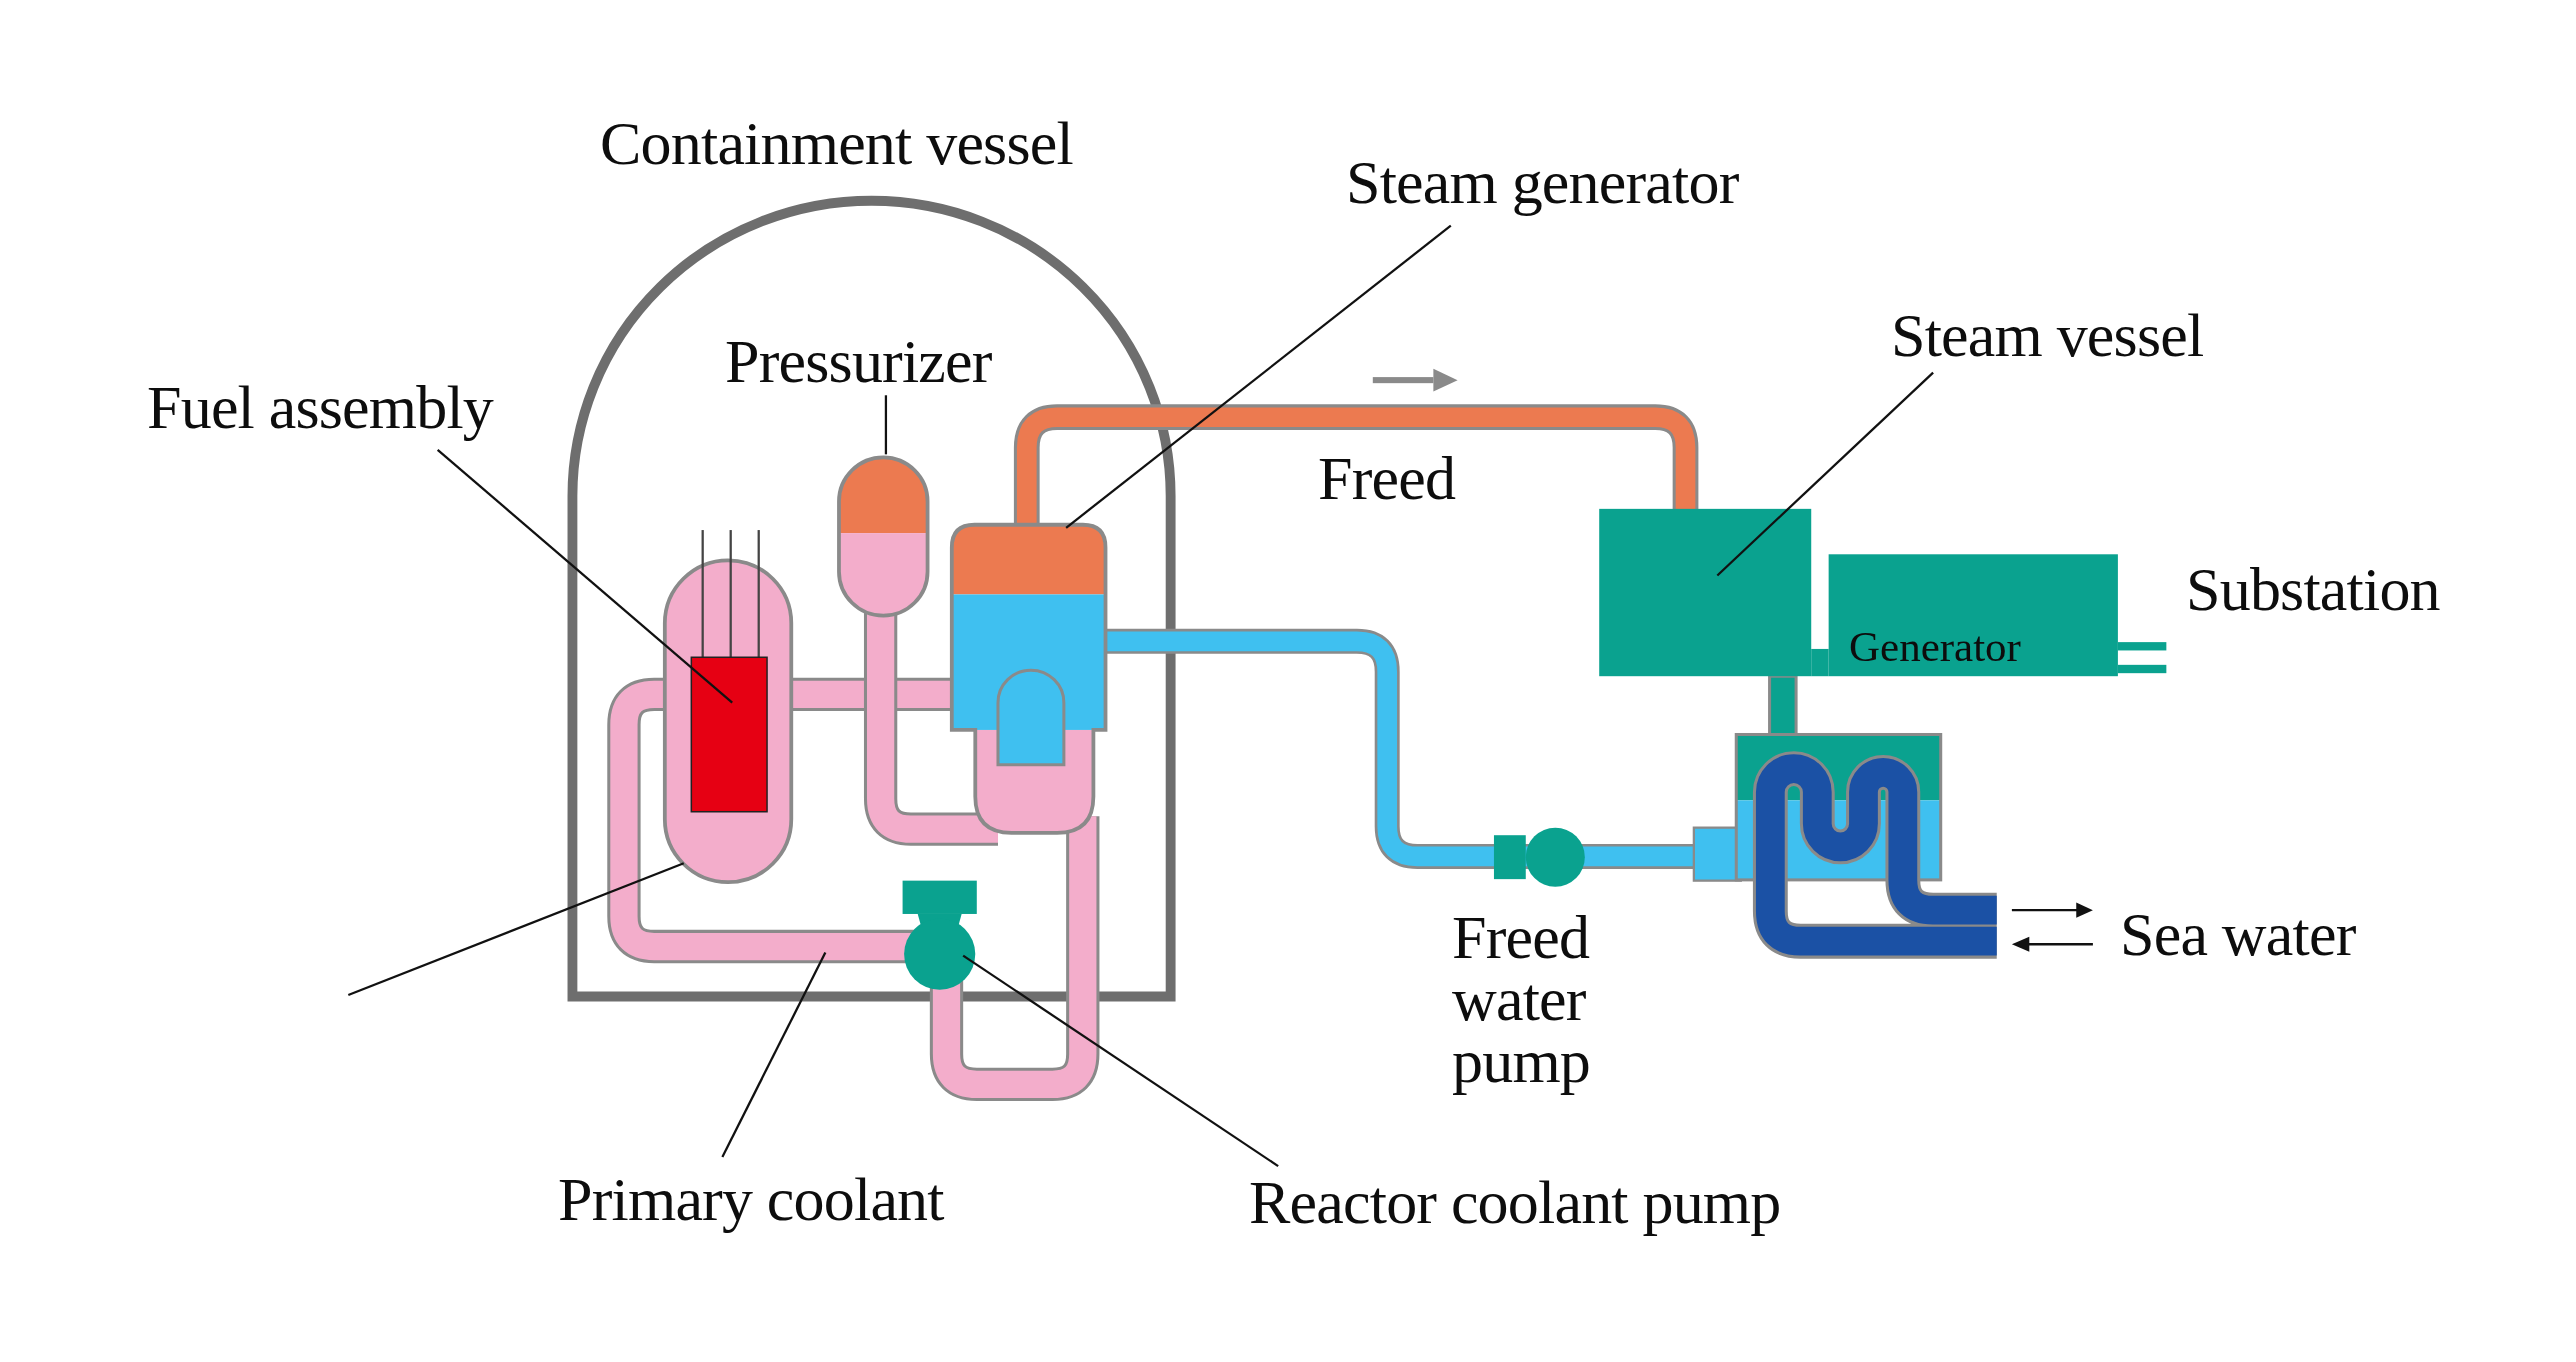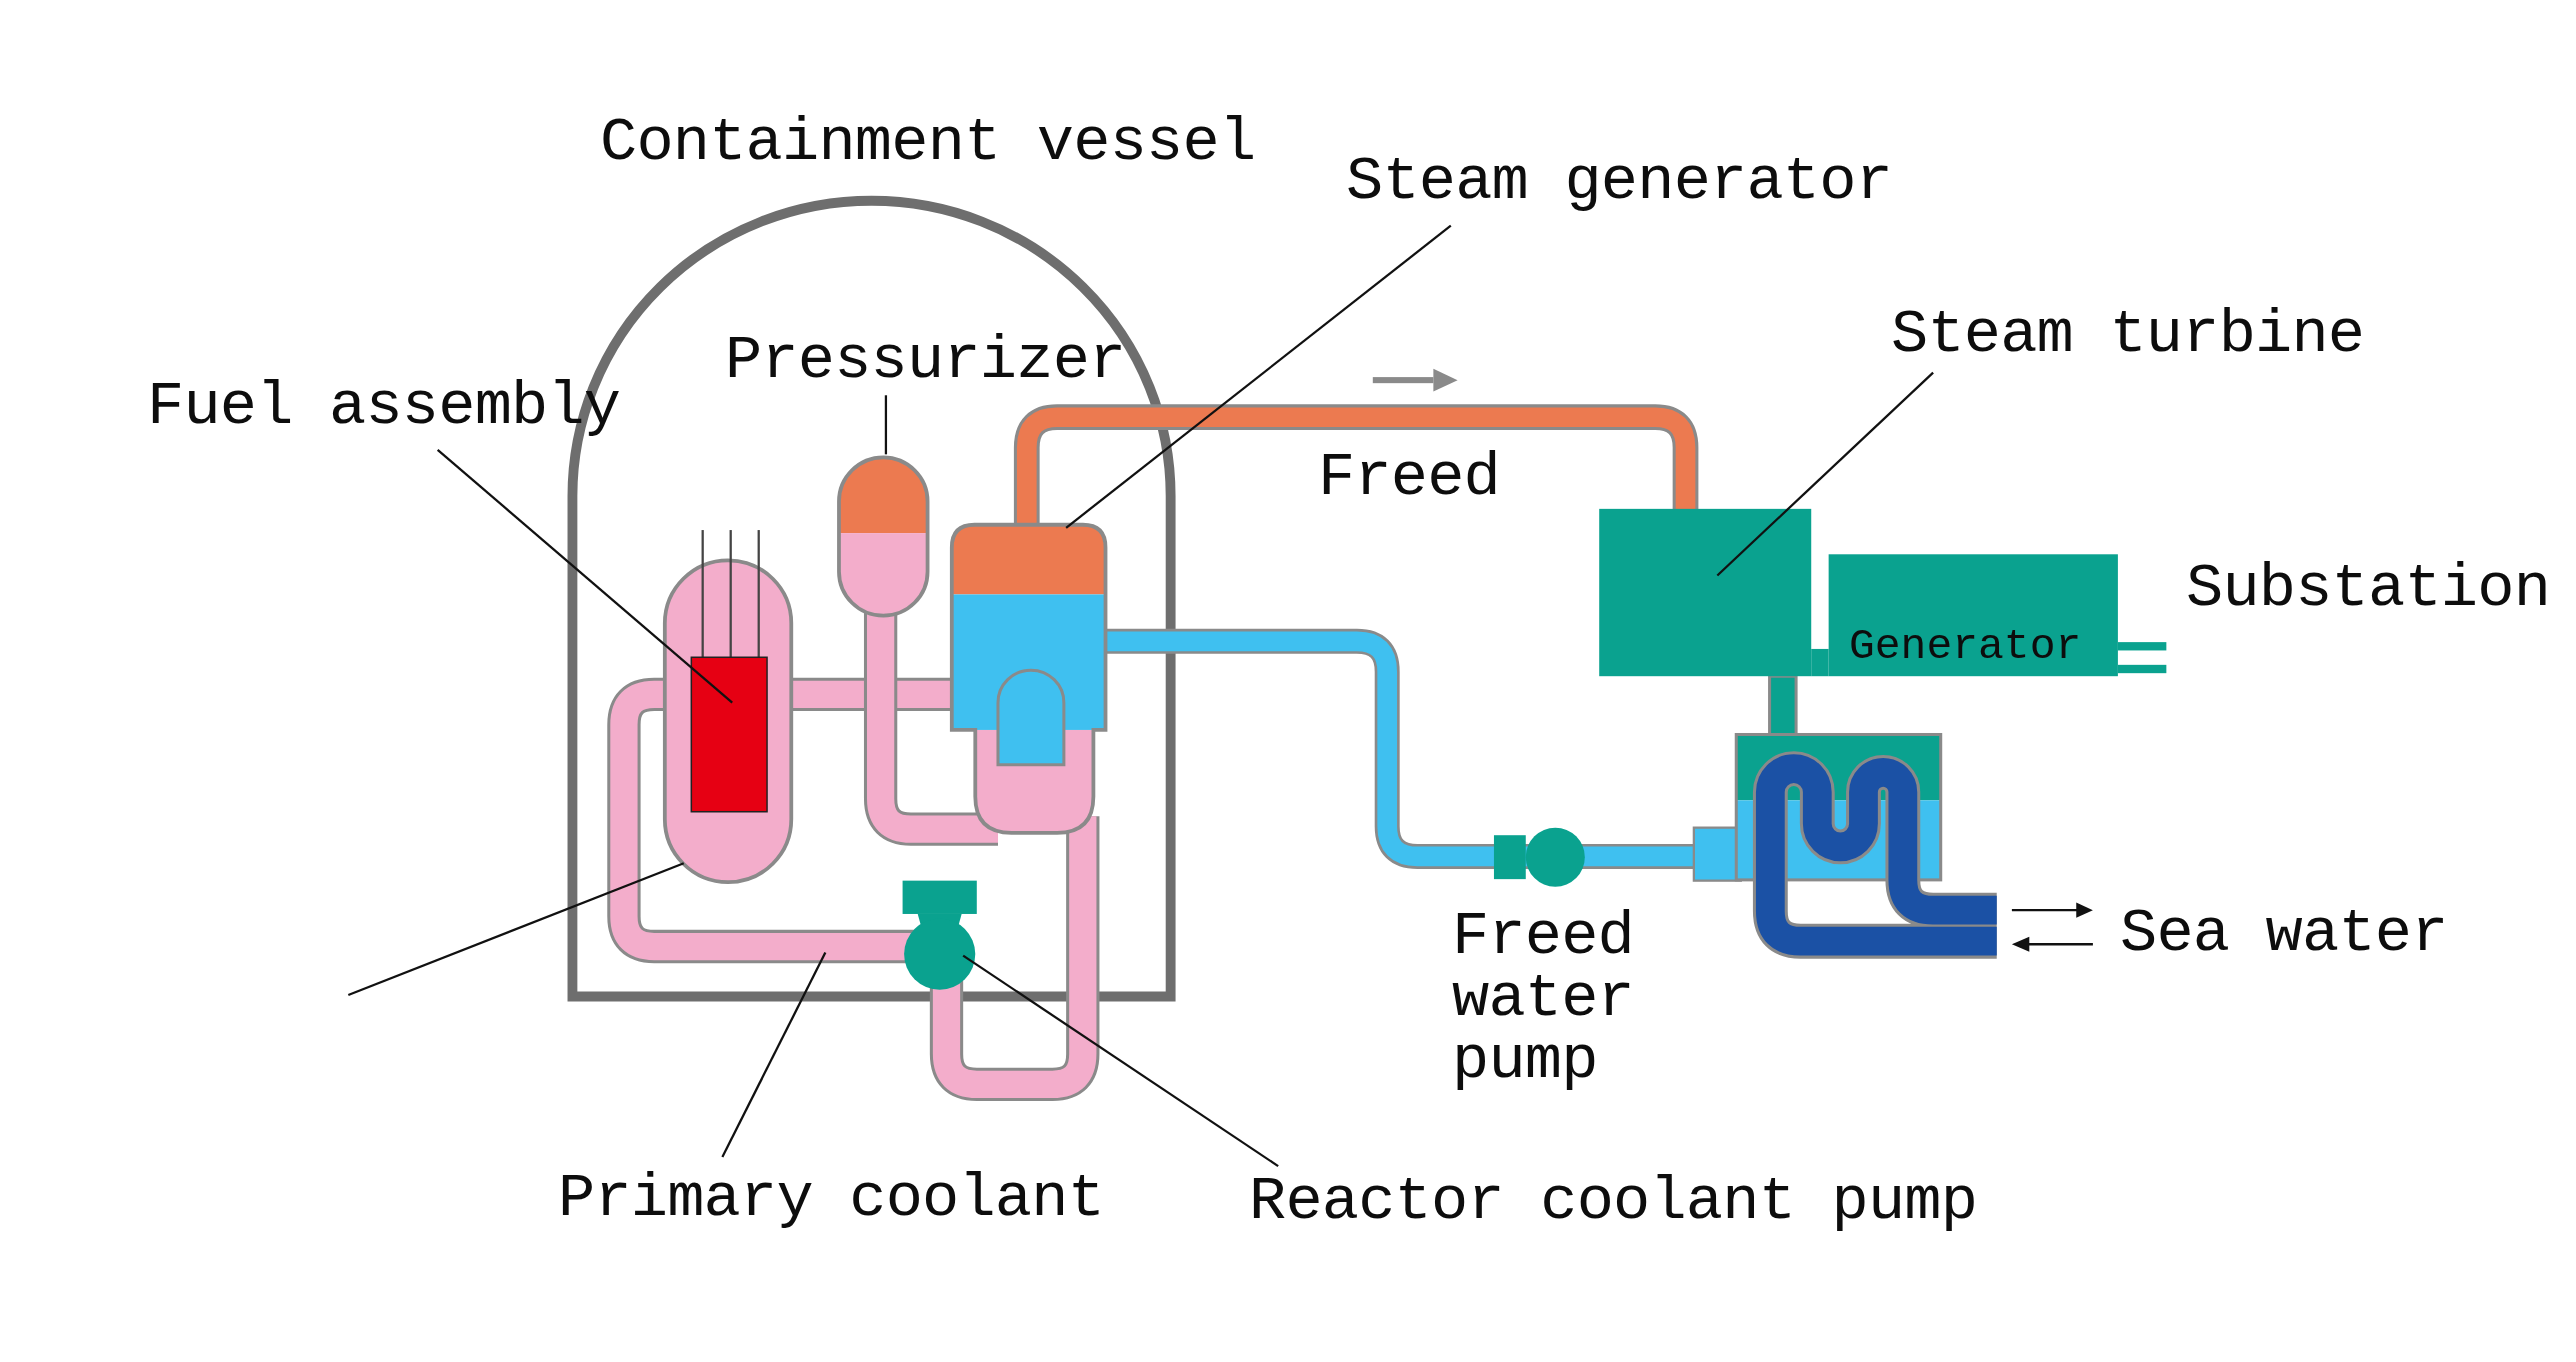--- a/index.html
+++ b/index.html
@@ -1,17 +1,17 @@
 <!DOCTYPE html>
 <html style="font-size:12px"><head>
 <meta charset="utf-8">
 <style>
   html,body{margin:0;padding:0;background:#fff;}
   #stage{position:relative;width:2576px;height:1363px;background:#fff;overflow:hidden;
-         font-family:Liberation Mono, monospace;}
+         font-family:Liberation Serif, serif;}
   #diagram-svg{position:absolute;left:0;top:0;}
   .label{position:absolute;font-size:62px;line-height:1;color:#0d0d0d;
          letter-spacing:-0.8px;white-space:nowrap;z-index:5;}
   .label .line{display:block;}
   .lh103 .line{line-height:78px;}
   .lh82 .line{line-height:62px;}
   .generator-label{font-size:43px;letter-spacing:0;margin-top:36px;}
 </style>
 </head>
 <body>
@@ -153,21 +153,21 @@
 </svg>
 
 <div class="label" style="left:600px;top:112px">Containment vessel</div>
 
 <div class="label" style="left:1346px;top:151px">Steam generator</div>
 
 <div class="label" style="left:725px;top:330px">Pressurizer</div>
 
 <div class="label" style="left:147px;top:376px">Fuel assembly</div>
 
-<div class="label" style="left:1891px;top:304px">Steam turbine</div>
+<div class="label" style="left:1891px;top:304px">Steam vessel</div>
 
 <div class="label" style="left:1318px;top:447px">Freed</div>
 
 <div class="label generator-label" style="left:1849px;top:589px">Generator</div>
 
 <div class="label lh103" style="left:2186px;top:550px">
   <span class="line">Substation</span>
 </div>
 
 

